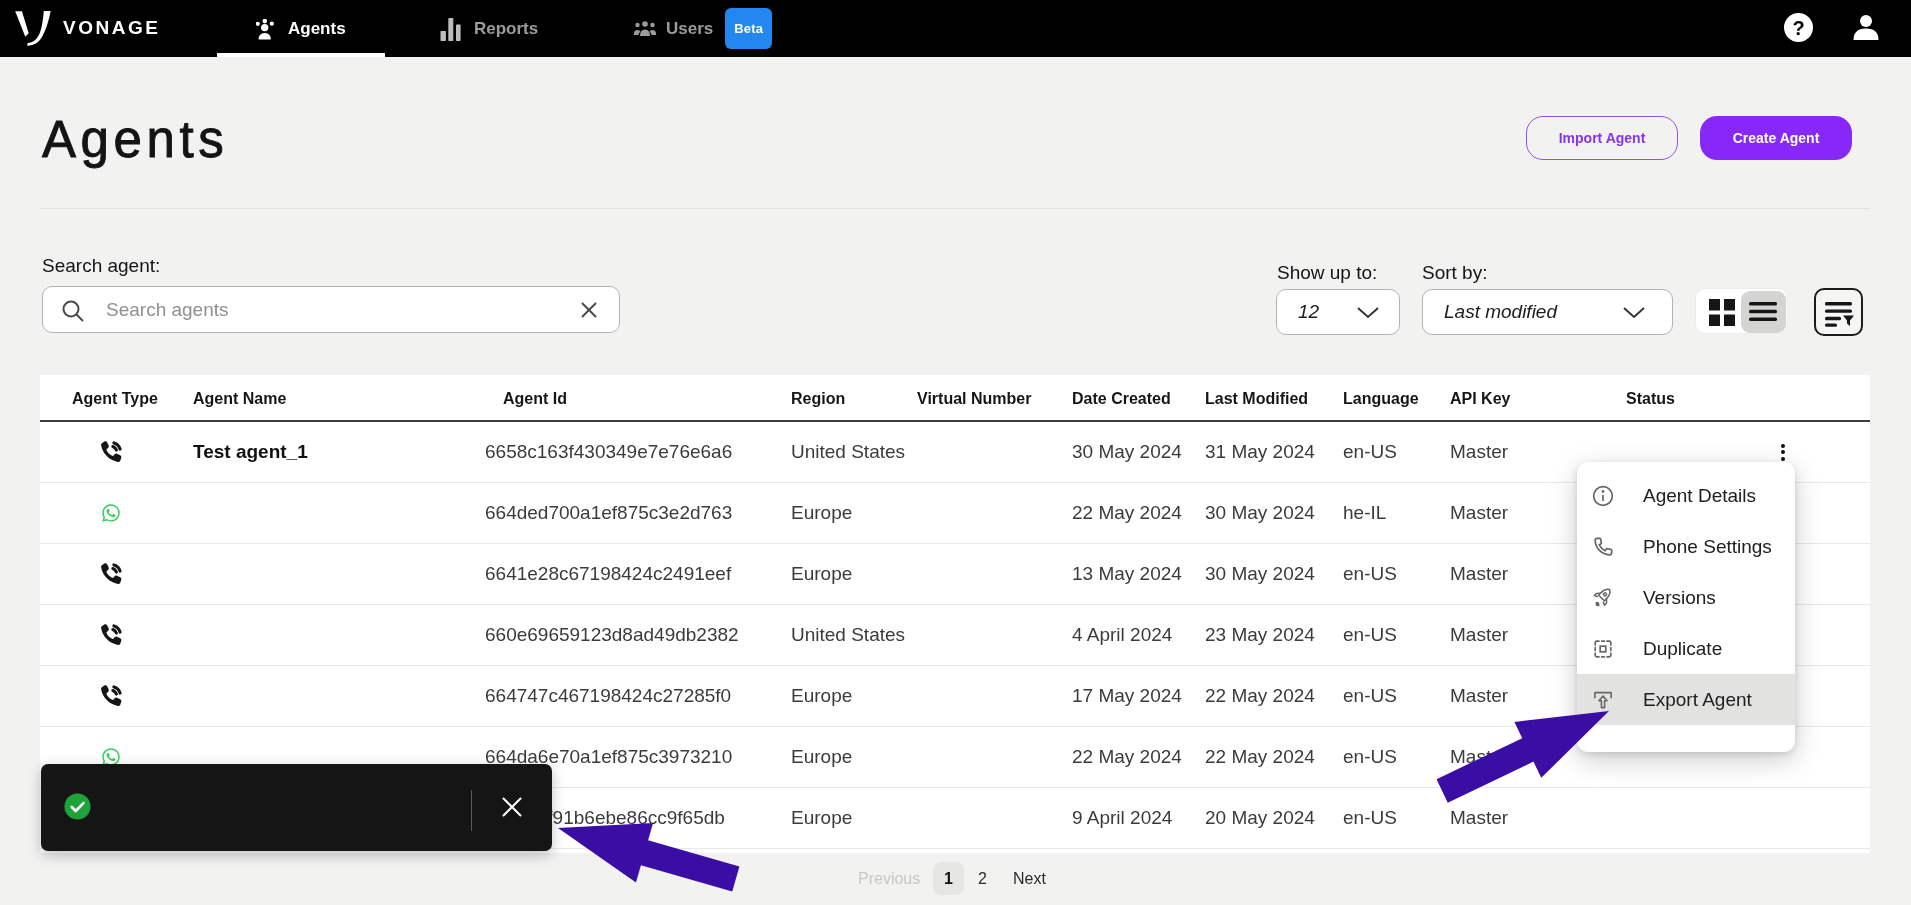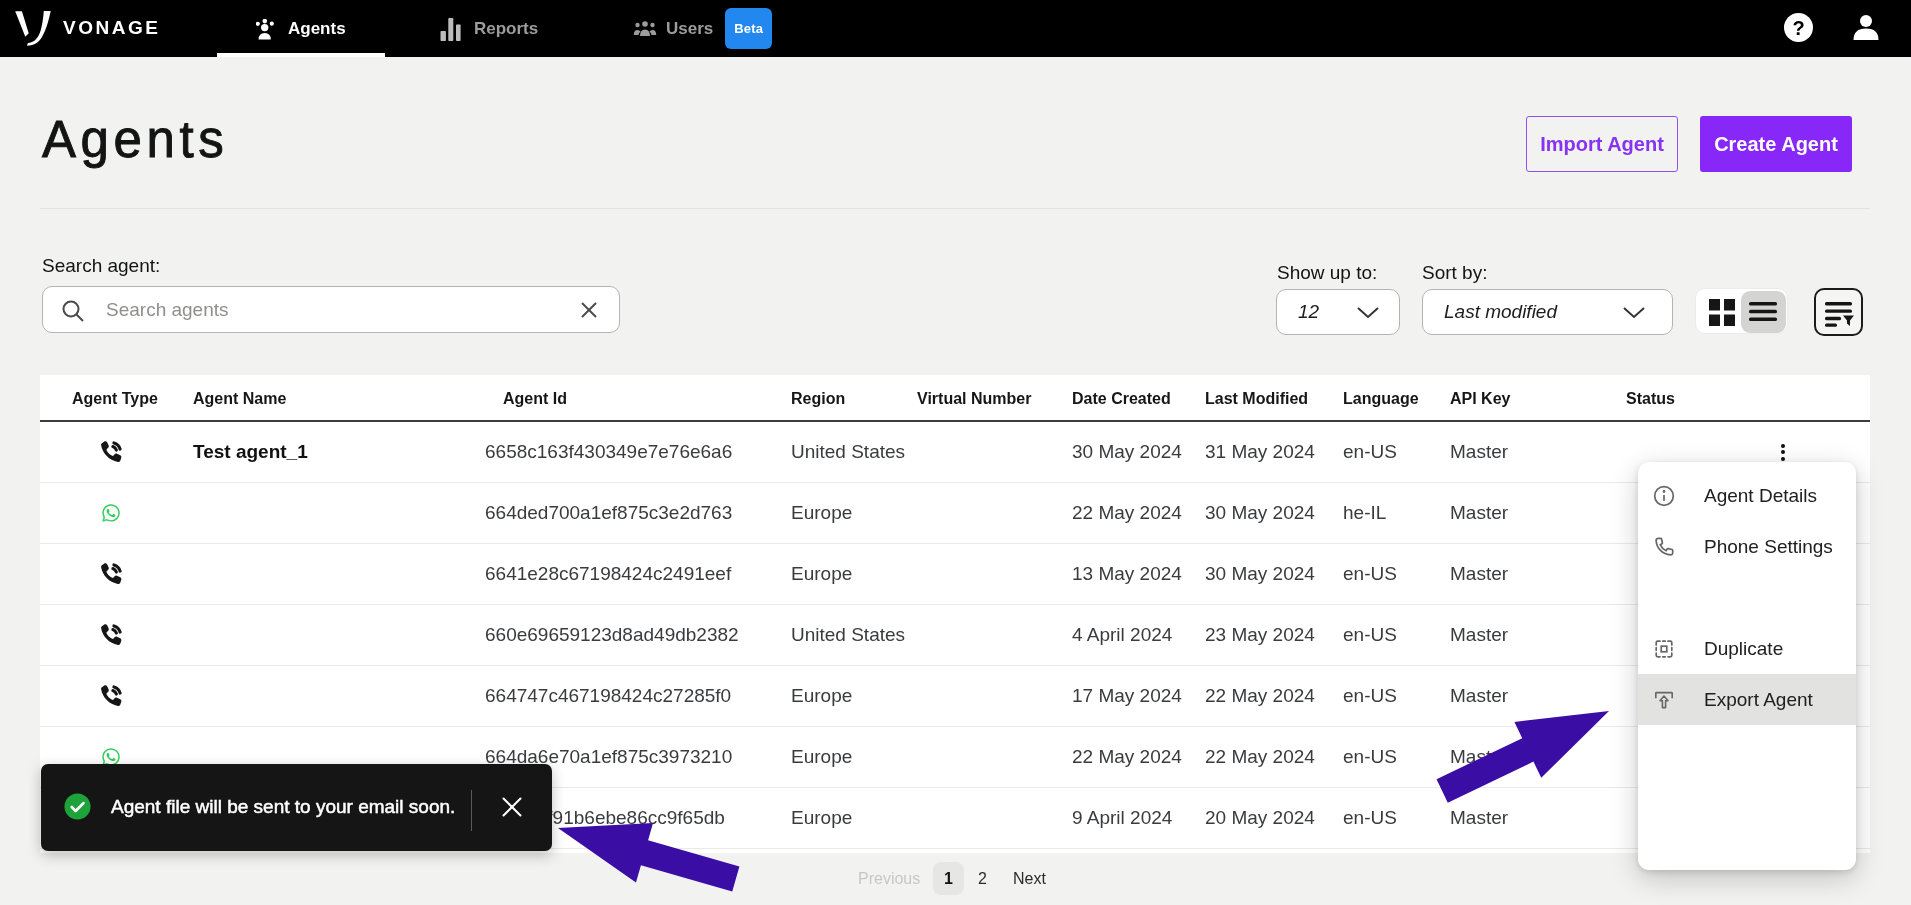--- a/index.html
+++ b/index.html
@@ -10,21 +10,21 @@
   
   #nav { position:absolute; left:0; top:0; width:1911px; height:57px; background:#000; }
   #nav .tab { position:absolute; top:0; height:57px; display:flex; align-items:center; color:#fff; font-size:17px; font-weight:700; }
   #nav .tab.inactive { color:#9c9c9c; font-weight:700; }
   .agents-underline { position:absolute; left:217px; top:53px; width:168px; height:4px; background:#fff; }
   .vonage-word { position:absolute; left:63px; top:17px; color:#fff; font-size:19px; font-weight:700; letter-spacing:2.5px; }
   .beta { display:inline-block; background:#2288ef; color:#fff; font-size:13px; font-weight:700; border-radius:6px; padding:13px 9px; margin-left:12px; letter-spacing:0.2px; }
 
   
   h1 { position:absolute; left:42px; top:110px; font-size:51px; font-weight:400; color:#131414; letter-spacing:4.6px; -webkit-text-stroke:0.9px #131414; }
-  .btn { position:absolute; top:116px; height:56px; border-radius:3px; font-size:20px; font-weight:700; display:flex; align-items:center; justify-content:center; }
+  .btn { position:absolute; top:116px; height:44px; border-radius:17px; font-size:14px; font-weight:700; display:flex; align-items:center; justify-content:center; }
   #btn-import { left:1526px; width:152px; color:#8633f2; border:1.5px solid #9350f0; background:transparent; }
   #btn-create { left:1700px; width:152px; color:#fff; background:#8727f8; }
   #hr1 { position:absolute; left:40px; top:208px; width:1830px; height:1px; background:#e2e2e0; }
 
   
   .lbl { position:absolute; color:#131414; font-size:19px; }
   #search-box { position:absolute; left:42px; top:286px; width:578px; height:47px; background:#fff; border:1px solid #b4b4b2; border-radius:10px; }
   #search-box .ph { position:absolute; left:63px; top:12px; color:#8f8f8d; font-size:19px; }
   .selbox { position:absolute; top:289px; height:46px; background:#fff; border:1px solid #b4b4b2; border-radius:10px; color:#1c1c1c; font-size:19px; }
   #sel-show { left:1276px; width:124px; }
@@ -49,21 +49,21 @@
   .kebab span { display:block; width:3.8px; height:3.8px; border-radius:50%; background:#111; margin-bottom:2.6px; }
 
   
   #paging { position:absolute; left:0px; top:862px; width:1668px; height:36px; font-size:16px; }
   #paging .prev { position:absolute; left:858px; top:8px; color:#c7c7c5; }
   #paging .p1 { position:absolute; left:933px; top:0; width:31px; height:33px; background:#e6e6e4; border-radius:8px; color:#111; font-weight:700; text-align:center; line-height:33px; }
   #paging .p2 { position:absolute; left:978px; top:8px; color:#2b2b2b; }
   #paging .next { position:absolute; left:1013px; top:8px; color:#2b2b2b; }
 
   
-  #menu { position:absolute; left:1638px; top:462px; width:218px; height:408px; background:#fff; border-radius:11px; box-shadow:0 8px 28px rgba(0,0,0,0.20), 0 2px 6px rgba(0,0,0,0.12); }
+  #menu { position:absolute; left:1577px; top:462px; width:218px; height:290px; background:#fff; border-radius:11px; box-shadow:0 8px 28px rgba(0,0,0,0.20), 0 2px 6px rgba(0,0,0,0.12); }
   .mi { position:absolute; left:0; width:218px; height:51px; }
   .mi.hl { background:#e2e2e0; }
   .mi .txt { position:absolute; left:66px; top:50%; transform:translateY(-50%); font-size:19px; color:#202021; }
   .mi svg { position:absolute; left:14px; top:50%; transform:translateY(-50%); }
 
   
   #toast { position:absolute; left:41px; top:764px; width:511px; height:87px; background:#151515; border-radius:7px; box-shadow:0 4px 14px rgba(0,0,0,0.25); }
   #toast .msg { position:absolute; left:70px; top:32px; color:#fff; font-size:19px; font-weight:400; -webkit-text-stroke:0.5px #fff; }
   #toast .vline { position:absolute; left:430px; top:26px; width:1px; height:41px; background:#5a5a5a; }
 
@@ -291,20 +291,32 @@
         <circle cx="12" cy="7.5" r="0.6" fill="#666"></circle>
       </svg>
     <span class="txt">Agent Details</span>
   </div>
   <div class="mi" style="top:59px;">
     <svg width="24" height="24" viewBox="0 0 24 24" fill="none" stroke="#666" stroke-width="1.7" stroke-linecap="round">
         <path d="M6.2,3.3 L8.6,3.3 C9,3.3 9.4,3.6 9.5,4 L10.4,7.8 C10.5,8.2 10.3,8.6 10,8.8 L8.3,9.9 C9.5,12.5 11.5,14.5 14.1,15.7 L15.2,14 C15.4,13.7 15.8,13.5 16.2,13.6 L20,14.5 C20.4,14.6 20.7,15 20.7,15.4 L20.7,17.8 C20.7,19 19.7,20 18.5,19.9 C10.6,19.4 4.6,13.4 4.1,5.5 C4,4.3 5,3.3 6.2,3.3 Z"></path>
       </svg>
     <span class="txt">Phone Settings</span>
   </div>
+  <div class="mi" style="top:110px;">
+    <svg width="24" height="24" viewBox="0 0 24 24" fill="none" stroke="#666" stroke-width="1.5" stroke-linejoin="round" stroke-linecap="round">
+        <g transform="rotate(43 12 10.5)">
+          <path d="M12,0.8 C14.6,2.4 16.1,5.4 16.1,8.9 L16.1,12.6 L7.9,12.6 L7.9,8.9 C7.9,5.4 9.4,2.4 12,0.8 Z"></path>
+          <circle cx="12" cy="7.5" r="1.5"></circle>
+          <path d="M7.9,9.8 L5,12.8 L5,15.8 L7.9,14.4"></path>
+          <path d="M16.1,9.8 L19,12.8 L19,15.8 L16.1,14.4"></path>
+        </g>
+        <path fill="#666" stroke="none" d="M7.7,16.4 Q8.9,18 8.4,20 Q6.4,20.6 4.8,19.5 Q4.2,17.6 4.9,16.1 Q6.6,15.5 7.7,16.4 Z"></path>
+      </svg>
+    <span class="txt">Versions</span>
+  </div>
   <div class="mi hl" style="top:212px;">
     <svg width="24" height="24" viewBox="0 0 24 24" fill="none" stroke="#666" stroke-width="1.6" stroke-linejoin="round">
         <path d="M3.8,10.2 L3.8,5.2 Q3.8,4.6 4.4,4.6 L19.6,4.6 Q20.2,4.6 20.2,5.2 L20.2,10.2"></path>
         <path d="M12,8 L16,12.7 L13.6,12.7 L13.6,19.6 L10.4,19.6 L10.4,12.7 L8,12.7 Z"></path>
       </svg>
     <span class="txt">Export Agent</span>
   </div>
   <div class="mi" style="top:161px;">
     <svg width="24" height="24" viewBox="0 0 24 24" fill="none" stroke="#666" stroke-width="1.7" stroke-linecap="round">
         <path d="M4.2,8 L4.2,5.8 Q4.2,4.2 5.8,4.2 L8,4.2 M16,4.2 L18.2,4.2 Q19.8,4.2 19.8,5.8 L19.8,8 M19.8,16 L19.8,18.2 Q19.8,19.8 18.2,19.8 L16,19.8 M8,19.8 L5.8,19.8 Q4.2,19.8 4.2,18.2 L4.2,16 M10.7,4.2 L13.3,4.2 M10.7,19.8 L13.3,19.8 M4.2,10.7 L4.2,13.3 M19.8,10.7 L19.8,13.3"></path>
@@ -312,21 +324,20 @@
       </svg>
     <span class="txt">Duplicate</span>
   </div>
 </div>
 
 <div id="toast">
   <svg class="abs" style="left:23px;top:29px" width="27" height="27" viewBox="0 0 30 30">
     <circle cx="15" cy="15" r="14.5" fill="#1ea23a"></circle>
     <path d="M8.6,15.6 L13,20 L21.6,11.2" stroke="#fff" stroke-width="3" fill="none" stroke-linecap="round" stroke-linejoin="round"></path>
   </svg>
-  <div class="msg">Agent file will be sent to your email soon.</div>
   <div class="vline"></div>
   <svg class="abs" style="left:461px;top:33px" width="20" height="20" viewBox="0 0 20 20" stroke="#fff" stroke-width="2" stroke-linecap="round">
     <line x1="1.5" y1="1.5" x2="18.5" y2="18.5"></line>
       <line x1="18.5" y1="1.5" x2="1.5" y2="18.5"></line>
   </svg>
 </div>
 
 <svg class="arrow-svg" viewBox="0 0 1911 905">
   <g fill="#3a0da5">
     <polygon points="0,0 -90,-31 -90,-13 -185,-13 -185,13 -90,13 -90,31" transform="translate(1609,711) rotate(-25.6)"></polygon>

